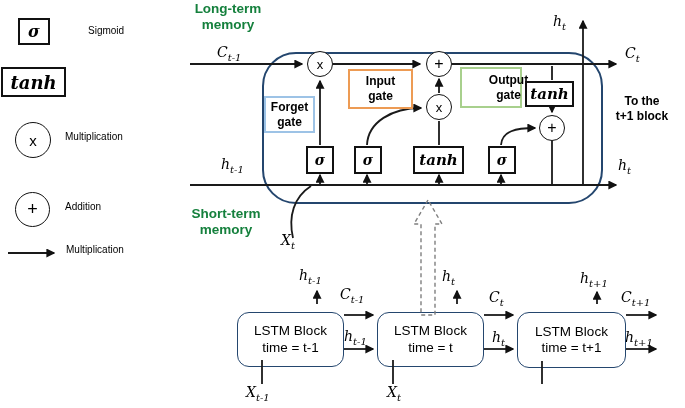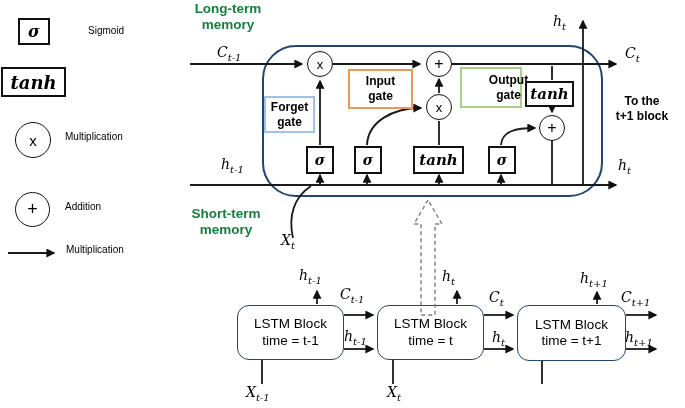--- a/index.html
+++ b/index.html
@@ -3,21 +3,21 @@
 <meta charset="utf-8">
 <style>
   html,body{margin:0;padding:0;background:#fff;}
   #stage{
     position:relative;width:685px;height:408px;background:#fff;
     font-family:"Liberation Sans",sans-serif;color:#000;overflow:hidden;
   }
   .abs{position:absolute;}
   .pre{white-space:pre-line;line-height:1.22;}
   svg.layer{position:absolute;left:0;top:0;z-index:1;}
-  .under{z-index:0;}
+  .under{z-index:0;margin-top:7px;}
   .over{z-index:2;}
   .txt{z-index:3;}
   
   .cell-border{
     box-sizing:border-box;border:2px solid #24466E;border-radius:34px;background:transparent;
   }
   .lstm-block{
     box-sizing:border-box;border:1.7px solid #24466E;border-radius:12px;background:#fff;
     display:flex;align-items:center;justify-content:center;text-align:center;
     font-size:13.5px;line-height:1.35;

